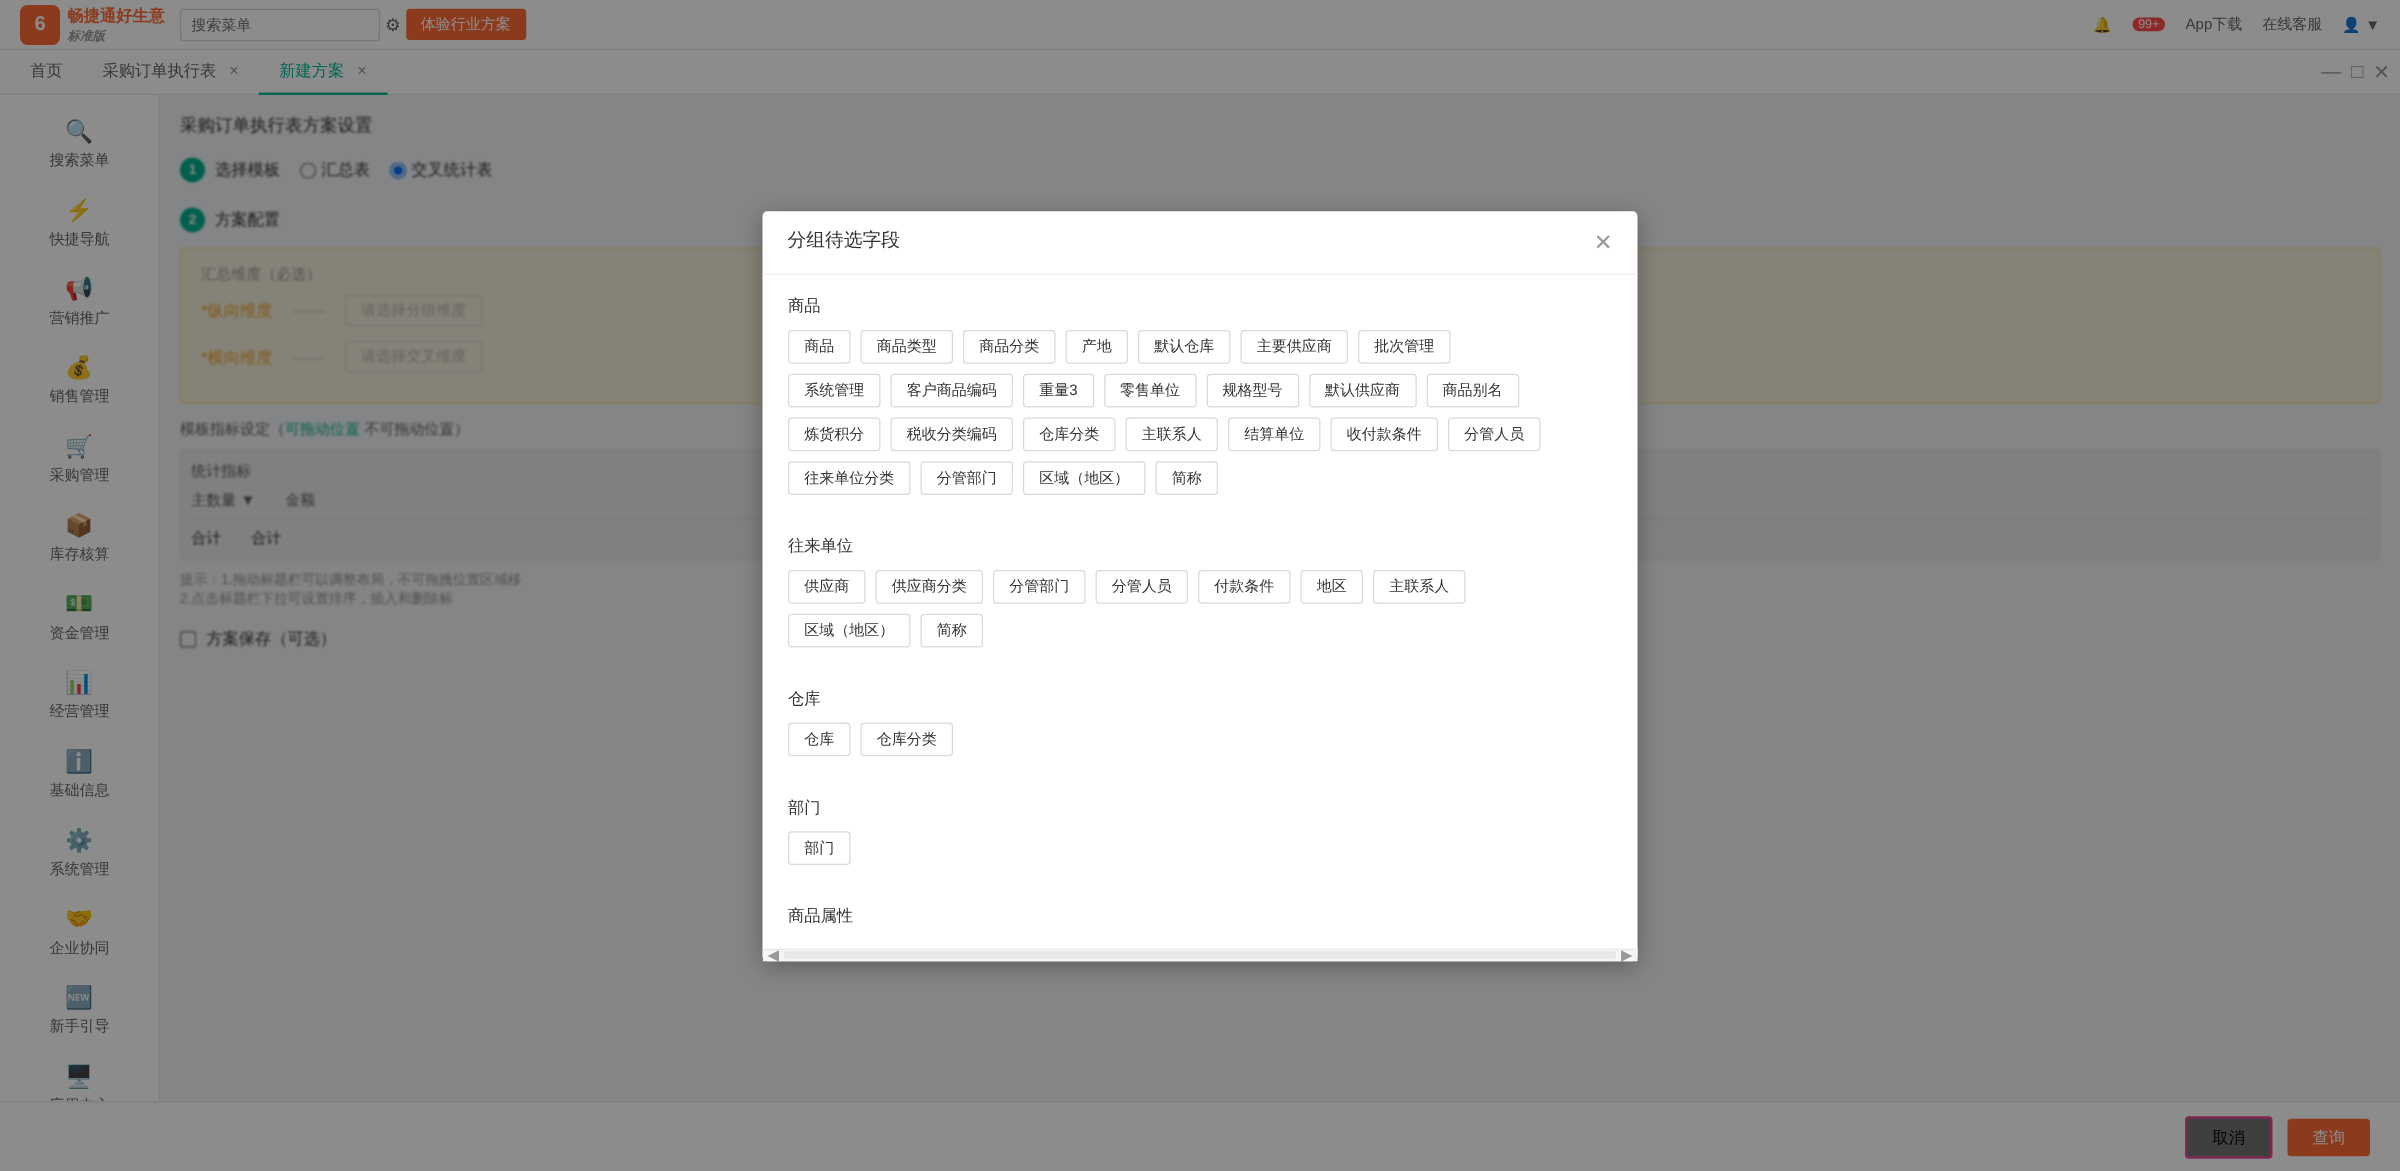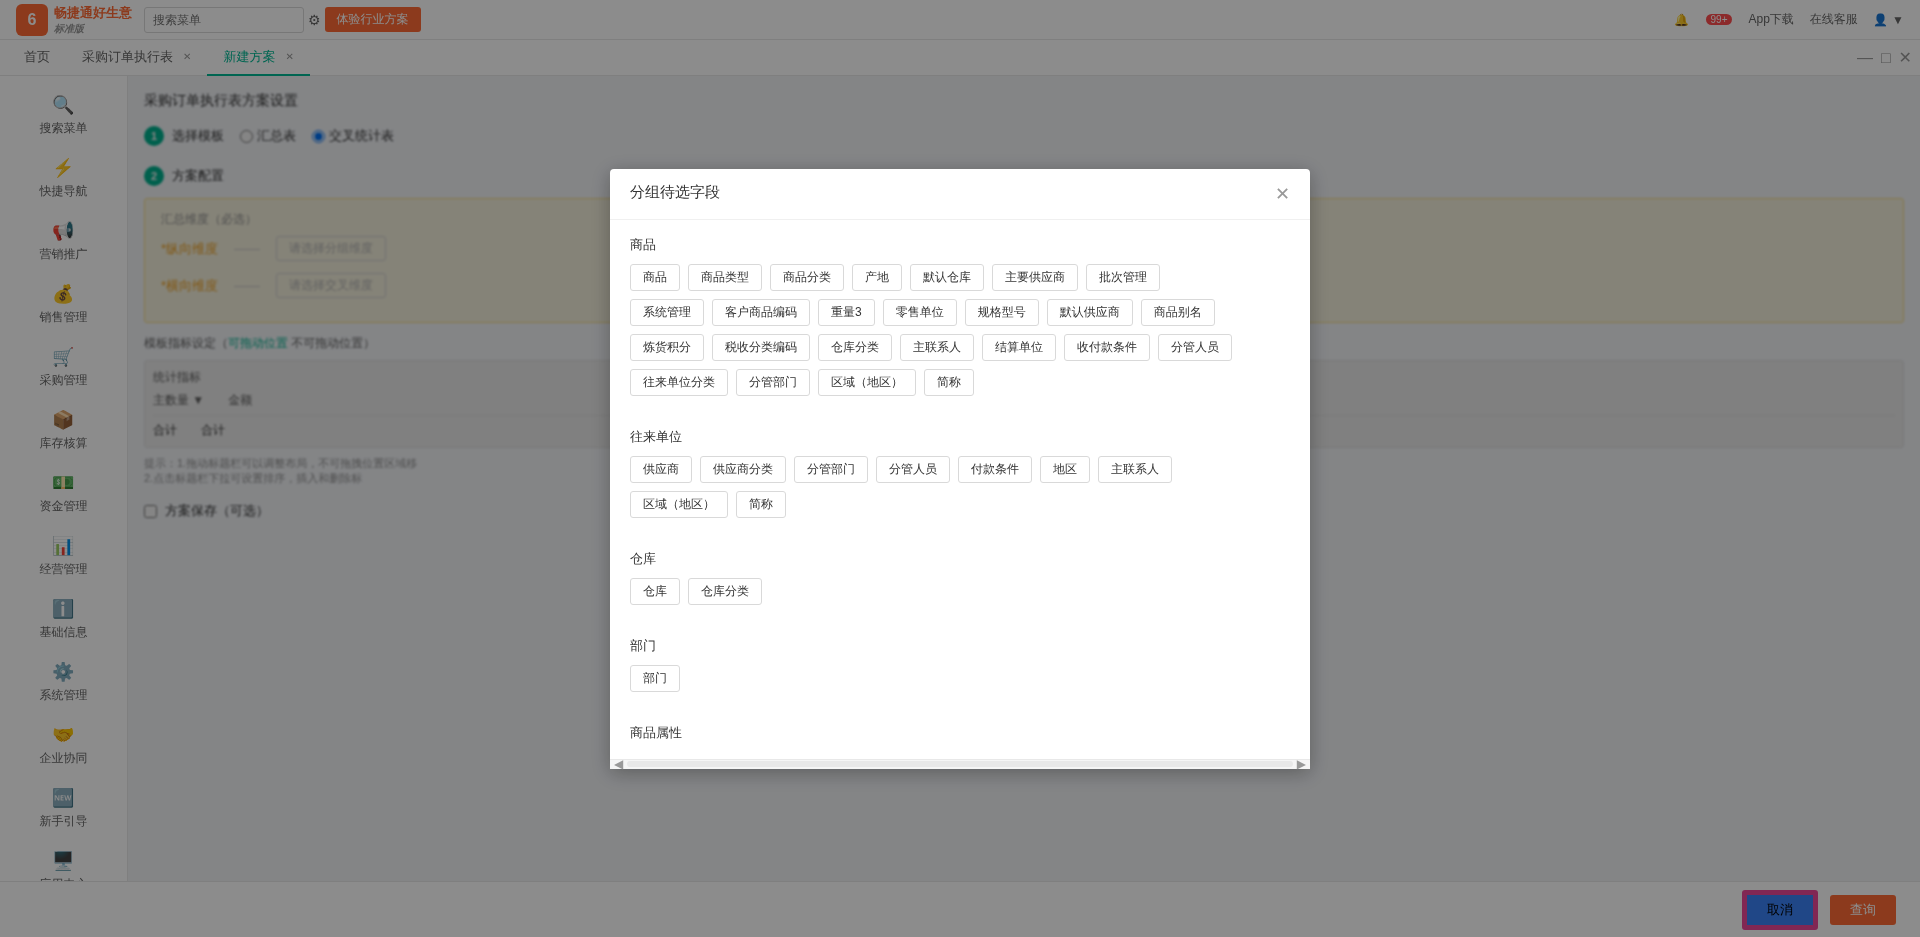--- a/index.html
+++ b/index.html
@@ -146,22 +146,22 @@
       border-radius: 3px;
       padding: 4px 12px;
       font-size: 12px;
       color: #333;
       cursor: pointer;
       background: white;
       white-space: nowrap;
     }
     .btn-cancel {
       padding: 6px 20px;
-      border: 5px solid #ec4899;
-      background: #3b82f6;
+      border: 2px solid #ec4899;
+      background: #737373;
       border-radius: 3px;
       cursor: pointer;
       font-size: 13px;
     }
     .btn-confirm {
       padding: 6px 20px;
       border: none;
       background: #ff6b35;
       color: white;
       border-radius: 3px;

